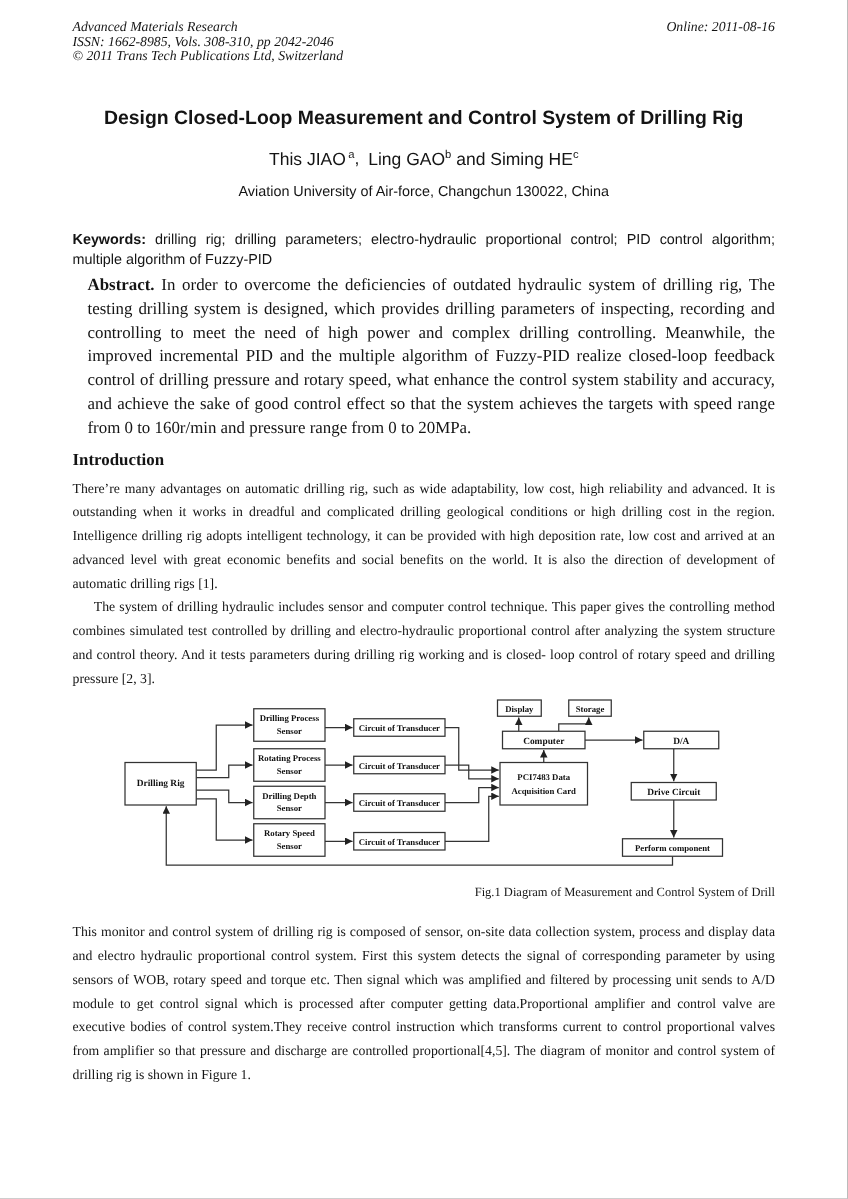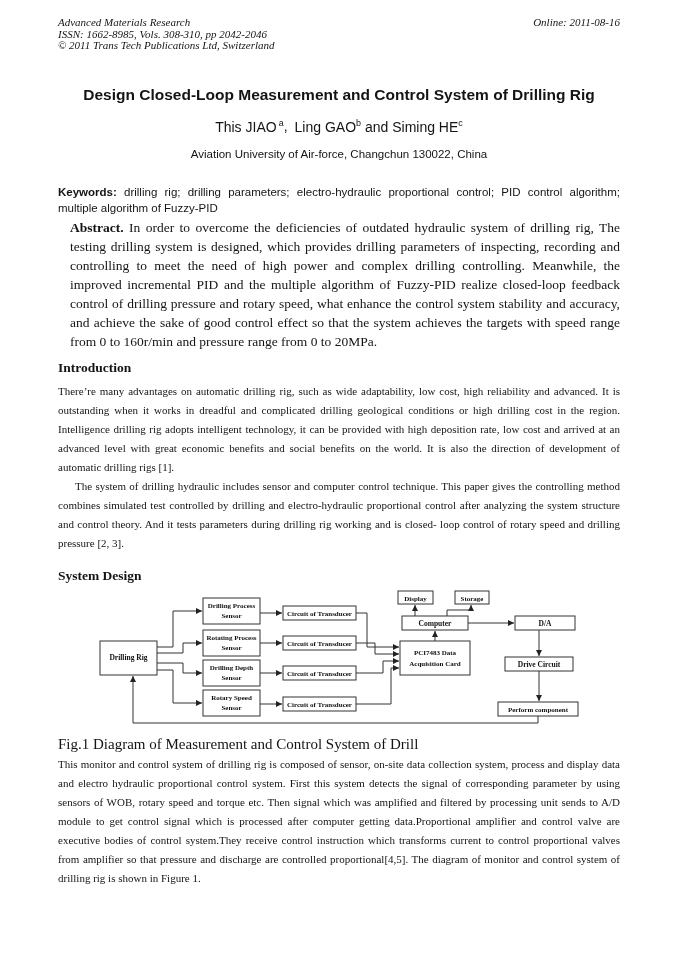--- a/index.html
+++ b/index.html
@@ -30,29 +30,29 @@
   .keywords{font-family:"Liberation Sans",sans-serif;font-size:11.5px;line-height:15.5px;
             text-align:justify;margin-top:24px;}
   .keywords b{font-weight:bold;}
   .abstract{font-size:13.5px;line-height:19px;text-align:justify;margin:2px 0 0 12px;}
   .abstract b{font-weight:bold;}
   
   h2.sec{font-size:13.5px;font-weight:bold;margin:14px 0 0 0;line-height:17px;}
   h2.intro{margin-top:8px;}
   p.body{font-size:11px;line-height:19px;text-align:justify;margin:6px 0 0 0;}
   p.cont{margin-top:0;text-indent:17px;}
-  p.afterfig{margin-top:3px;}
+  p.afterfig{margin-top:15px;}
   
   .figwrap{margin:6px 0 0 37px;width:486px;}
   svg text{font-family:"Liberation Serif",serif;font-weight:bold;fill:#111;}
   svg .t7{font-size:7px;}
   svg .t75{font-size:7.5px;}
   svg rect{fill:#ffffff;stroke:#333;stroke-width:1;}
   svg polyline{fill:none;stroke:#333;stroke-width:1;}
-  .caption{text-align:left;font-size:15px;line-height:15px;margin-top:3px;}
+  .caption{text-align:right;font-size:10px;line-height:15px;margin-top:3px;}
 </style>
 </head>
 <body>
 
 <div class="page">
 
   <div class="hdr">
     <div class="left">
       <div>Advanced Materials Research</div>
       <div>ISSN: 1662-8985, Vols. 308-310, pp 2042-2046</div>
@@ -69,21 +69,20 @@
 
 
   <div class="keywords"><b>Keywords:</b><span> drilling rig; drilling parameters; electro-hydraulic proportional control; PID control algorithm; multiple algorithm of Fuzzy-PID</span></div>
 
   <p class="abstract"><b>Abstract.</b><span> In order to overcome the deficiencies of outdated hydraulic system of drilling rig, The testing drilling system is designed, which provides drilling parameters of inspecting, recording and controlling to meet the need of high power and complex drilling controlling. Meanwhile, the improved incremental PID and the multiple algorithm of Fuzzy-PID realize closed-loop feedback control of drilling pressure and rotary speed, what enhance the control system stability and accuracy, and achieve the sake of good control effect so that the system achieves the targets with speed range from 0 to 160r/min and pressure range from 0 to 20MPa.</span></p>
 
   <h2 class="sec intro">Introduction</h2>
   <p class="body">There’re many advantages on automatic drilling rig, such as wide adaptability, low cost, high reliability and advanced. It is outstanding when it works in dreadful and complicated drilling geological conditions or high drilling cost in the region. Intelligence drilling rig adopts intelligent technology, it can be provided with high deposition rate, low cost and arrived at an advanced level with great economic benefits and social benefits on the world. It is also the direction of development of automatic drilling rigs [1].</p>
   <p class="body cont">The system of drilling hydraulic includes sensor and computer control technique. This paper gives the controlling method combines simulated test controlled by drilling and electro-hydraulic proportional control after analyzing the system structure and control theory. And it tests parameters during drilling rig working and is closed- loop control of rotary speed and drilling pressure [2, 3].</p>
 
-  <h2 class="sec">System Design</h2>
 
   <div class="figwrap">
     <svg width="486" height="140" viewBox="0 0 486 140">
       <defs>
         <marker id="ah" markerWidth="7" markerHeight="7" refX="6" refY="3" orient="auto" markerUnits="userSpaceOnUse">
           <path d="M0,0 L6,3 L0,6 Z" fill="#222"></path>
         </marker>
       </defs>
 
       <g>

